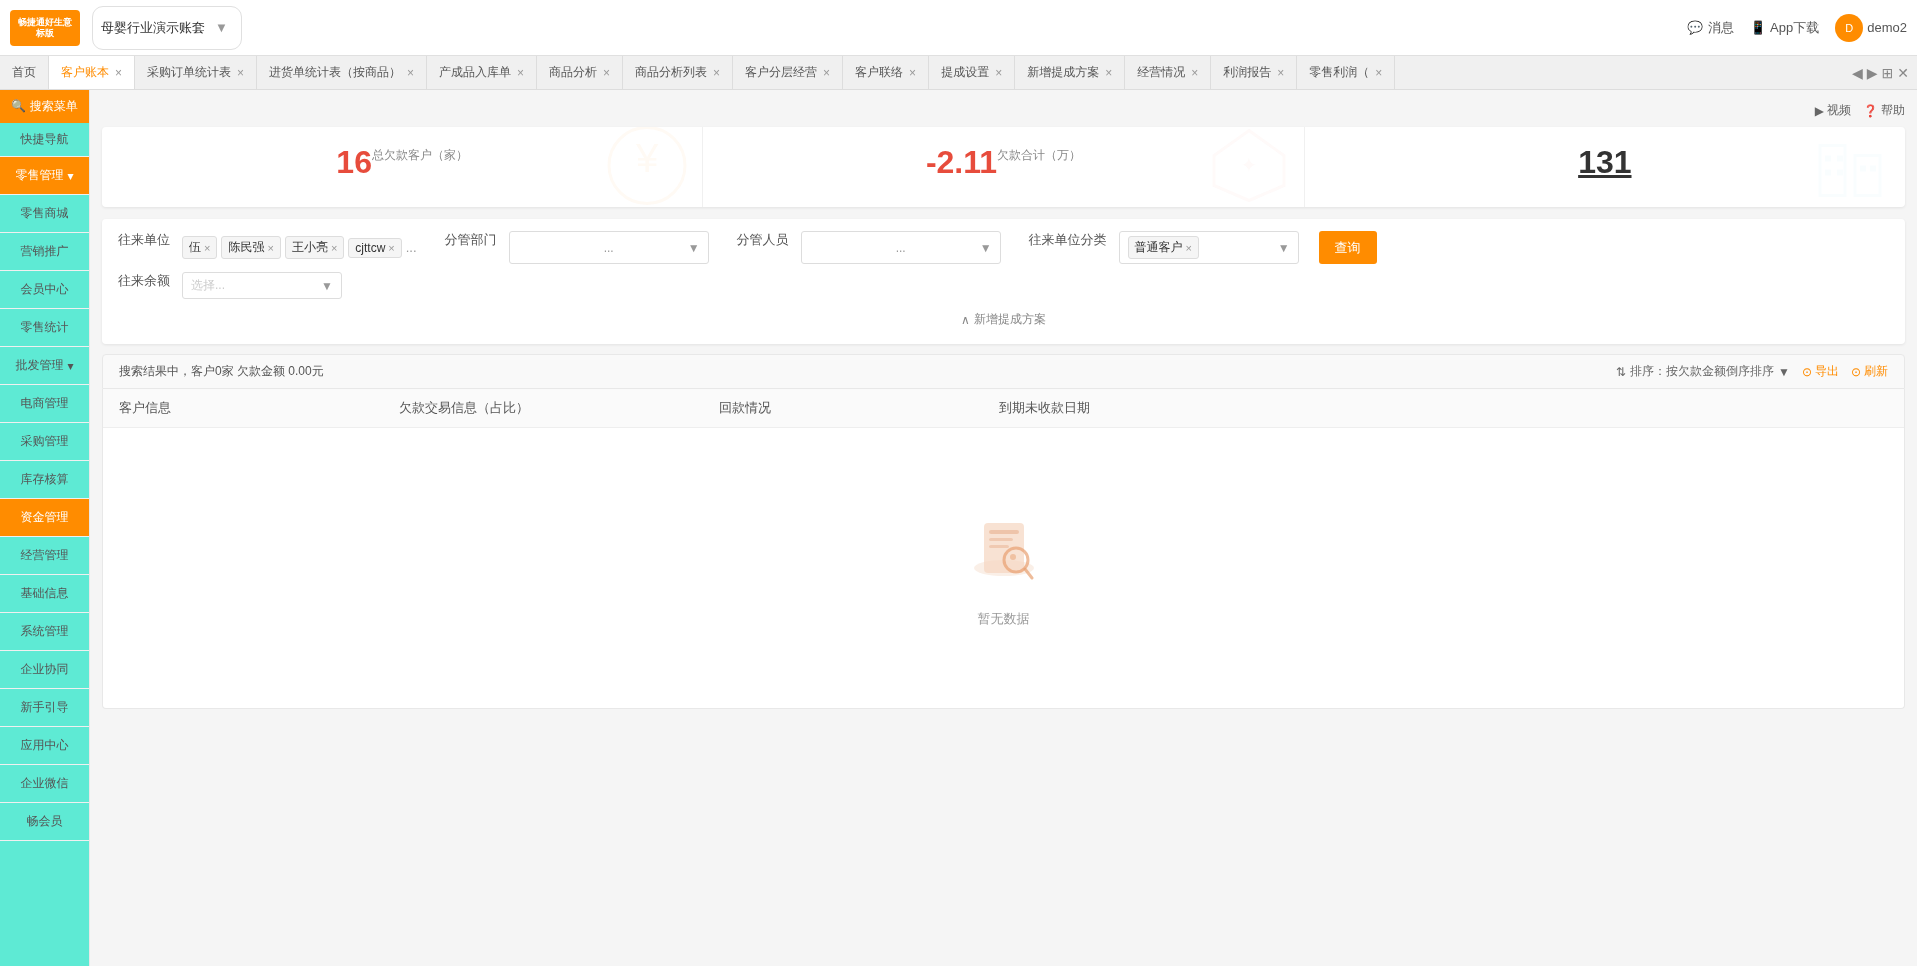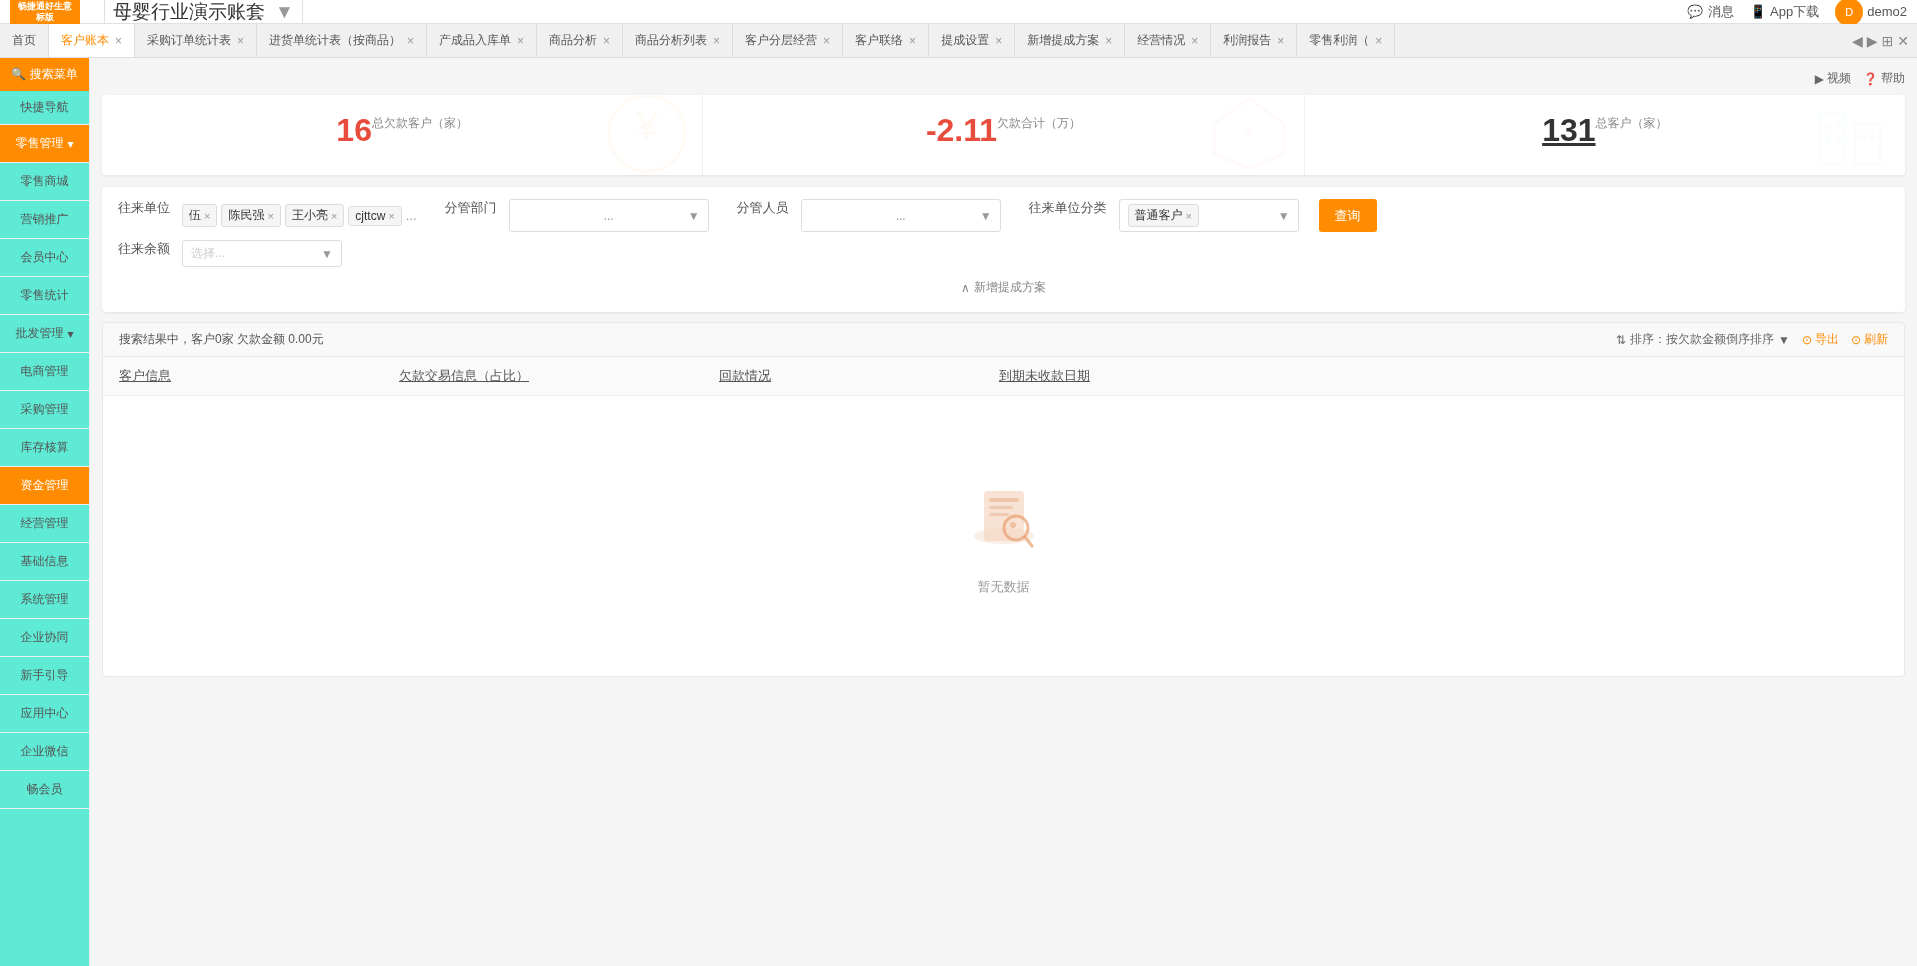--- a/index.html
+++ b/index.html
@@ -1,51 +1,51 @@
 <!DOCTYPE html>
 <html><head>
   <meta charset="utf-8">
   <style>
     * { box-sizing: border-box; margin: 0; padding: 0; font-family: 'Microsoft YaHei', Arial, sans-serif; }
     body { background: #f5f5f5; font-size: 13px; color: #333; overflow: hidden; height: 966px; display: flex; flex-direction: column; }
 
     
     .top-nav {
       background: #fff;
-      height: 24px;
+      height: 56px;
       display: flex;
       align-items: center;
       padding: 0 10px;
       border-bottom: 1px solid #e0e0e0;
-      gap: 24px;
+      gap: 12px;
       flex-shrink: 0;
     }
     .brand-logo {
       width: 70px;
       height: 36px;
       background: #ff8c00;
       border-radius: 4px;
       display: flex;
       align-items: center;
       justify-content: center;
       color: white;
       font-size: 10px;
       font-weight: bold;
       flex-shrink: 0;
     }
     .store-selector {
       display: flex;
       align-items: center;
       gap: 4px;
-      font-size: 19px;
+      font-size: 13px;
       color: #333;
       cursor: pointer;
       padding: 12px 8px;
       border: 1px solid #e0e0e0;
-      border-radius: 1px;
+      border-radius: 11px;
       min-width: 150px;
     }
     .top-nav-right {
       margin-left: auto;
       display: flex;
       align-items: center;
       gap: 16px;
       font-size: 13px;
       color: #555;
     }
@@ -349,21 +349,20 @@
       display: grid;
       grid-template-columns: 280px 320px 280px 1fr;
       border-bottom: 1px solid #eee;
       padding: 10px 16px;
       background: #fafafa;
     }
     .table-header-cell {
       font-size: 13px;
       color: #555;
       font-weight: 500;
-      text-decoration: underline;
     }
     .table-empty {
       display: flex;
       flex-direction: column;
       align-items: center;
       justify-content: center;
       padding: 80px 0;
       color: #999;
       font-size: 13px;
     }
@@ -587,21 +586,20 @@
             <rect x="45" y="30" width="25" height="40" fill="none" stroke="#5bc0de" stroke-width="3" opacity="0.25"></rect>
             <rect x="15" y="30" width="6" height="6" fill="#5bc0de" opacity="0.25"></rect>
             <rect x="27" y="30" width="6" height="6" fill="#5bc0de" opacity="0.25"></rect>
             <rect x="15" y="44" width="6" height="6" fill="#5bc0de" opacity="0.25"></rect>
             <rect x="27" y="44" width="6" height="6" fill="#5bc0de" opacity="0.25"></rect>
             <rect x="50" y="40" width="6" height="6" fill="#5bc0de" opacity="0.25"></rect>
             <rect x="60" y="40" width="6" height="6" fill="#5bc0de" opacity="0.25"></rect>
           </svg>
         </div>
         <div class="stat-value dark" style="cursor:pointer;">131</div>
-        <div class="stat-label">总客户（家）</div>
       </div>
     </div>
 
     <div class="filter-area">
 
       <div class="filter-row">
         <span class="filter-label">往来单位</span>
         <div class="filter-tags">
           <div class="filter-tag">
             <span>伍</span>

